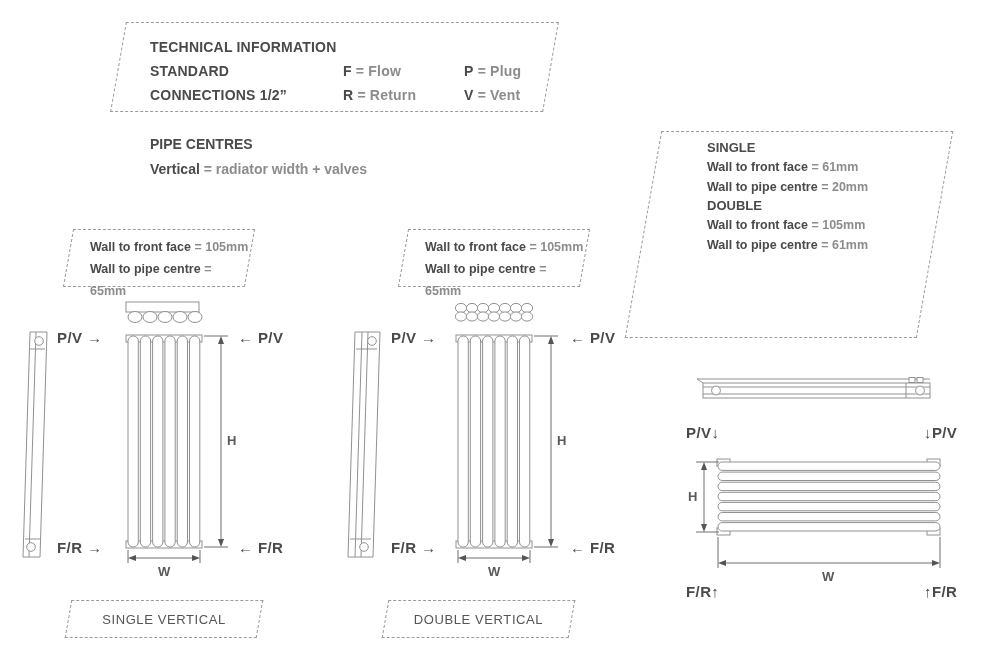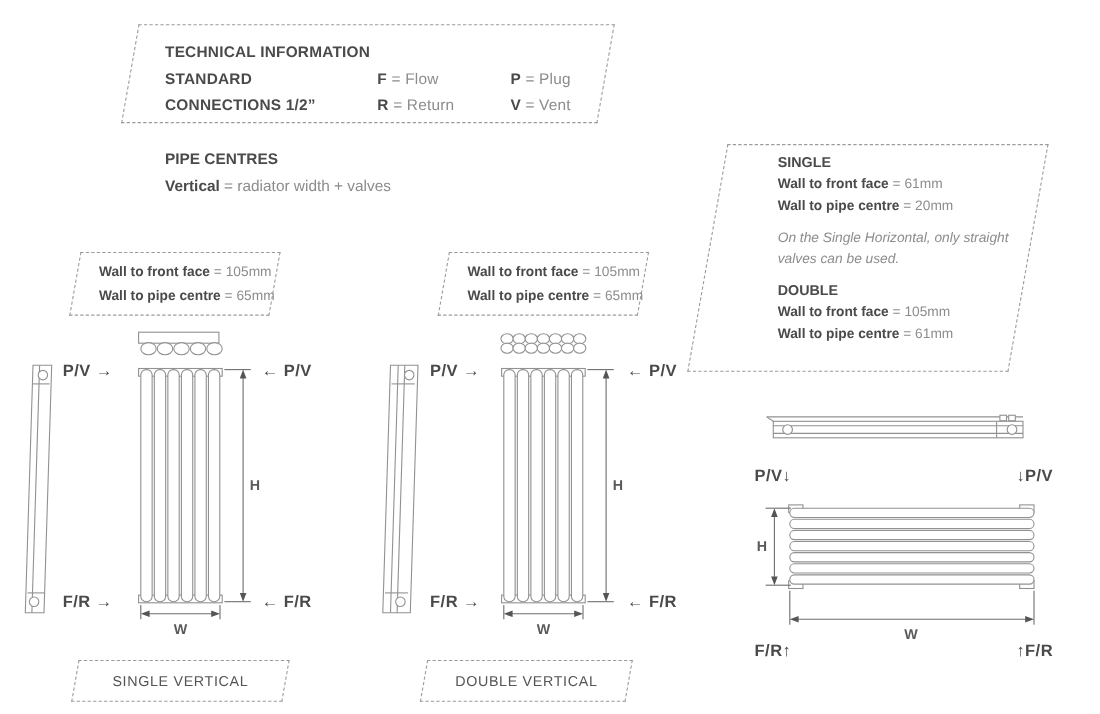--- a/index.html
+++ b/index.html
@@ -15,21 +15,21 @@
   .pbox { position:absolute; }
   .pborder {
     position:absolute; inset:0;
     border:1px dashed #9b9b9b;
     transform:skewX(-10deg);
     background:#ffffff;
   }
   .pcontent { position:absolute; inset:0; }
 
   .b  { font-weight:700; color:#4a4a4a; }
-  .lt { font-weight:400; color:#8c8c8c; }
+  .lt { font-weight:700; color:#8c8c8c; }
   .it { font-style:italic; color:#8c8c8c; }
 
   
   .tech-grid { position:absolute; left:32px; top:13px; font-size:14px; line-height:24px; letter-spacing:0.2px; }
   .tech-row { display:flex; }
   .tc1 { width:193px; }
   .tc2 { width:121px; }
 
   
   .pipe-centres { position:absolute; left:150px; top:132px; font-size:14px; line-height:25px; }
@@ -247,21 +247,20 @@
     </div>
   </div>
 
   <div class="pbox" style="left:643px; top:131px; width:292px; height:207px;">
     <div class="pborder"></div>
     <div class="pcontent">
       <div class="hz-info">
         <div class="hz-title">SINGLE</div>
         <div><span class="b">Wall to front face</span> <span class="lt">= 61mm</span></div>
         <div><span class="b">Wall to pipe centre</span> <span class="lt">= 20mm</span></div>
-        <div class="hz-note it">On the Single Horizontal, only straight valves can be used.</div>
         <div class="hz-title">DOUBLE</div>
         <div><span class="b">Wall to front face</span> <span class="lt">= 105mm</span></div>
         <div><span class="b">Wall to pipe centre</span> <span class="lt">= 61mm</span></div>
       </div>
     </div>
   </div>
 
   <div class="lbl" style="left:57px;  top:330px;">P/V →</div>
   <div class="lbl" style="left:238px; top:330px;">← P/V</div>
   <div class="lbl" style="left:57px;  top:540px;">F/R →</div>

